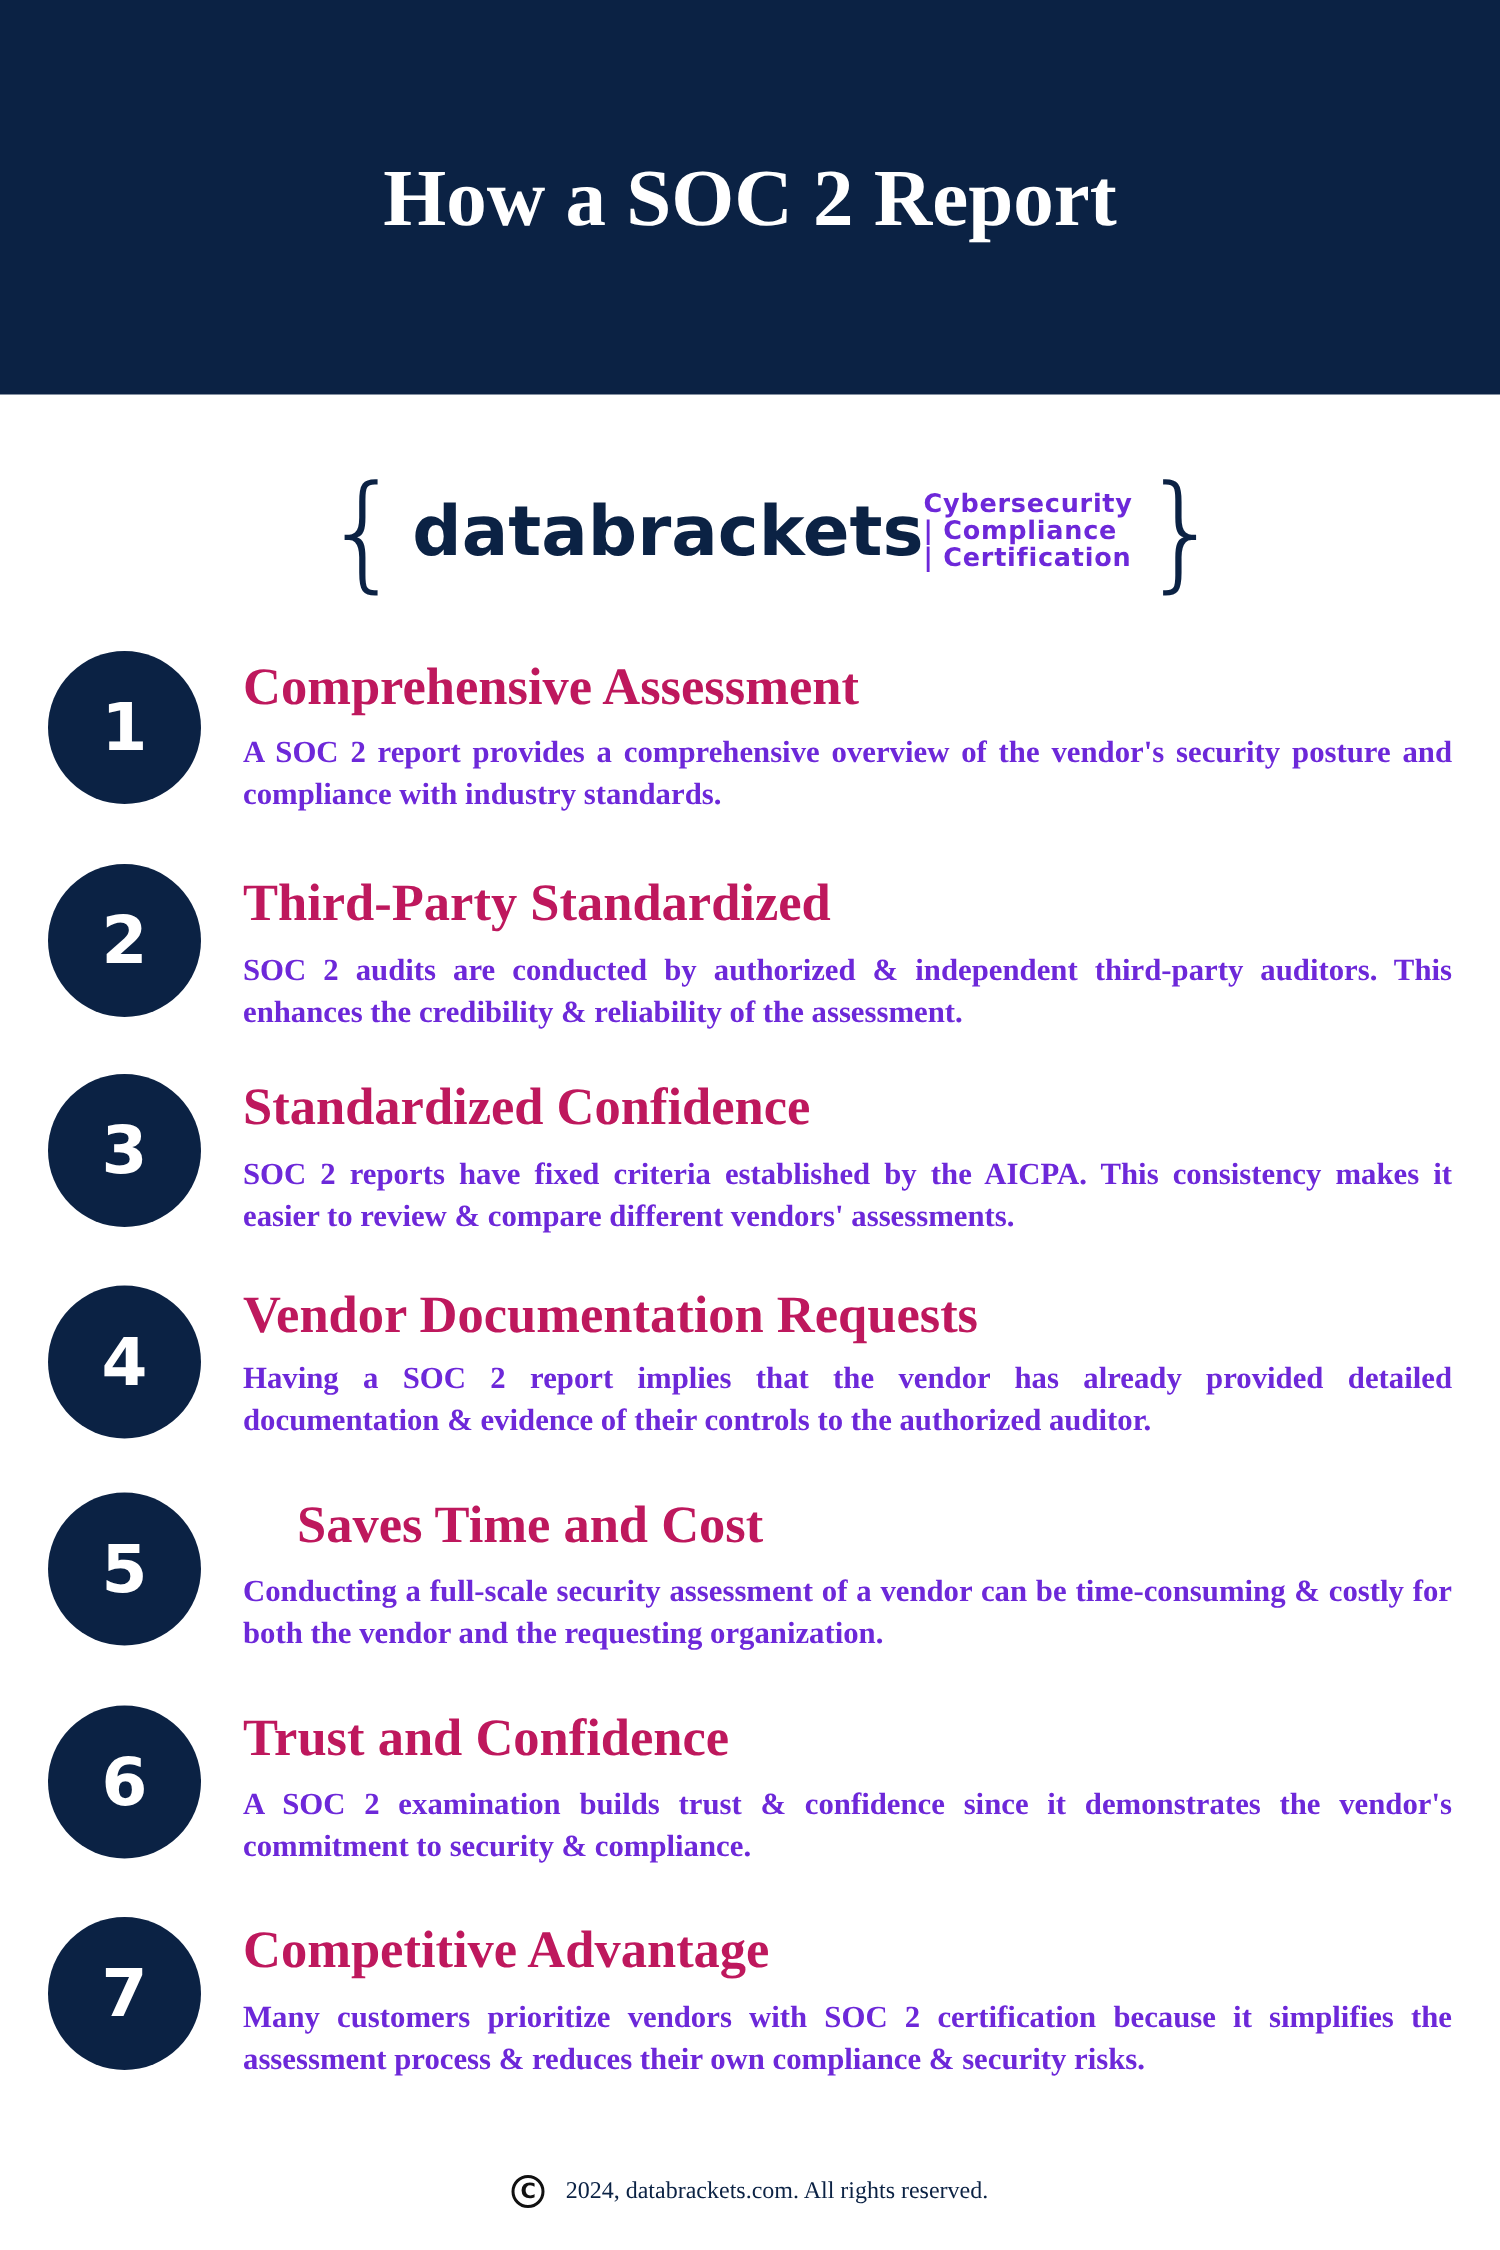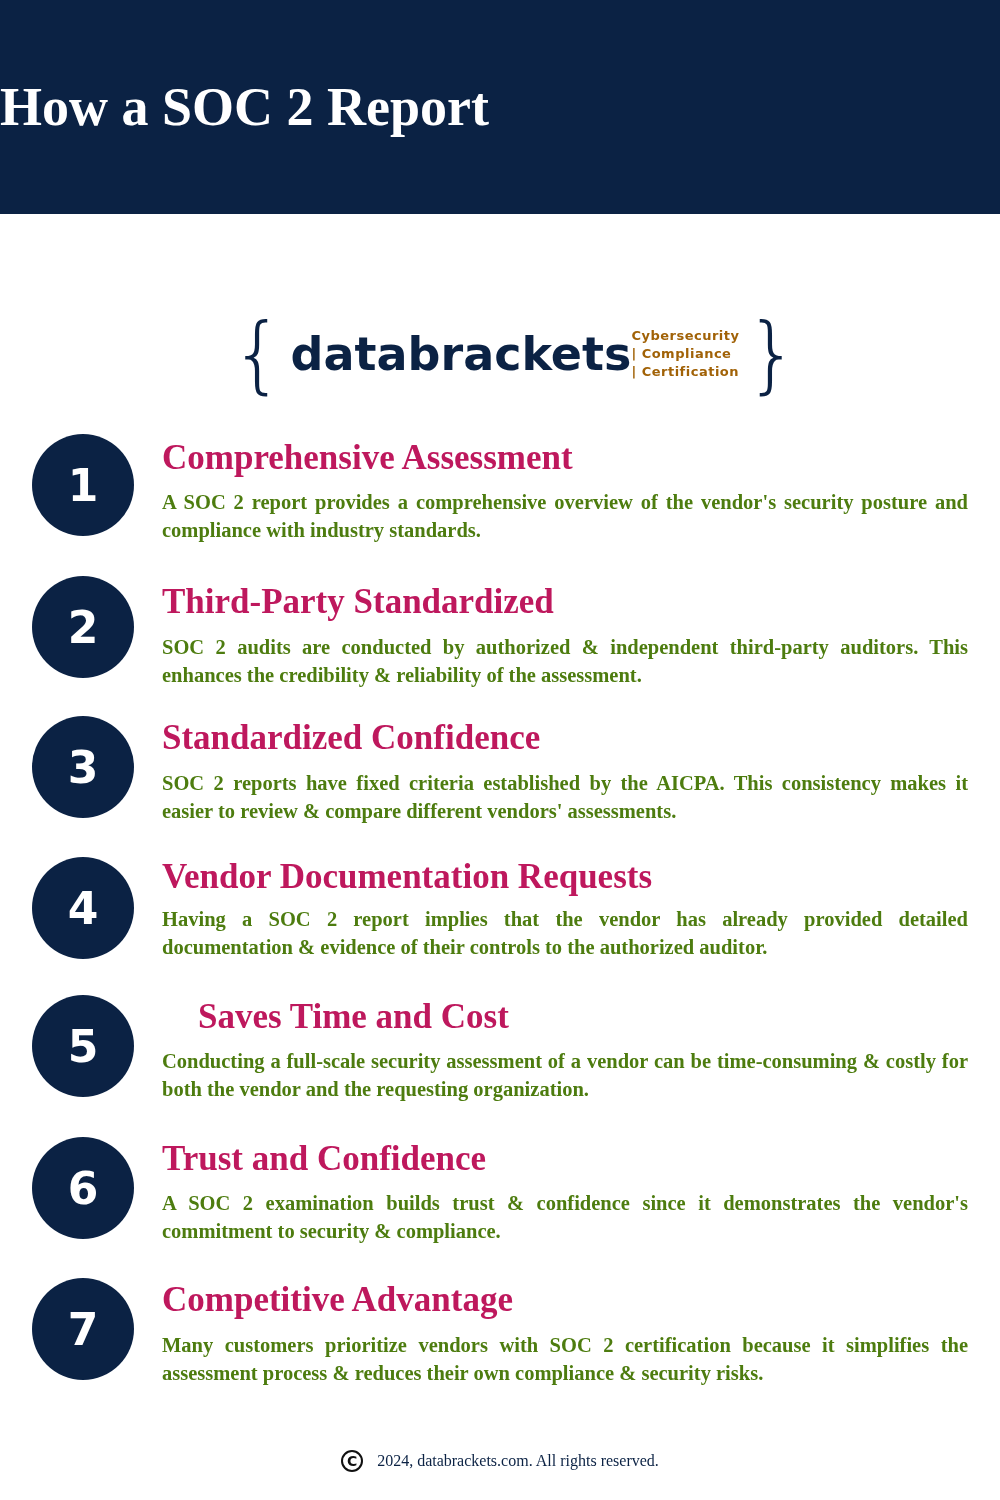--- a/index.html
+++ b/index.html
@@ -1,56 +1,56 @@
 <!DOCTYPE html>
 <html><head>
   <meta charset="utf-8">
   <style>
     html, body { margin: 0; padding: 0; }
     body {
       width: 1000px; height: 1500px; background: #ffffff; position: relative; overflow: hidden;
       font-family: "DejaVu Serif", serif;
     }
     .header {
-      position: absolute; left: 0; top: 0; width: 1000px; height: 214px; background: #0b2244;
-      display: flex; flex-direction: column; align-items: flex-start; justify-content: center;
+      position: absolute; left: 0; top: 0; width: 1000px; height: 263px; background: #0b2244;
+      display: flex; flex-direction: column; align-items: center; justify-content: center;
     }
     .header-line {
       color: #ffffff; font-family: "Liberation Serif", serif; font-weight: bold;
       font-size: 54px; line-height: 70px; text-align: center; white-space: nowrap;
     }
     .logo {
       position: absolute; top: 306px; left: 300px; width: 430px; height: 96px;
       display: flex; align-items: center; justify-content: center;
     }
     .brace {
       font-family: "DejaVu Sans", sans-serif; color: #0b2244; font-size: 84px; line-height: 96px;
       font-weight: 300;
     }
     .logo-text { display: flex; flex-direction: row; align-items: center; margin: 0 6px; }
     .logo-name {
       font-family: "DejaVu Sans", sans-serif; font-weight: bold; color: #0b2244;
       font-size: 46px; line-height: 52px; letter-spacing: 0px;
     }
     .logo-tagline {
-      font-family: "DejaVu Sans", sans-serif; font-weight: bold; color: #a16207;
-      font-size: 13px; line-height: 18px; letter-spacing: 0.5px;
+      font-family: "DejaVu Sans", sans-serif; font-weight: bold; color: #6d28d9;
+      font-size: 17px; line-height: 18px; letter-spacing: 0.5px;
     }
     .item { position: absolute; left: 0; width: 1000px; }
     .num-circle {
       position: absolute; left: 32px; width: 102px; height: 102px; border-radius: 50%;
       background: #0b2244; color: #ffffff; display: flex; align-items: center; justify-content: center;
       font-family: "DejaVu Sans", sans-serif; font-weight: bold; font-size: 44px;
     }
     .item-title {
       position: absolute; left: 162px; color: #be185d; font-family: "Liberation Serif", serif;
       font-weight: bold; font-size: 35px; line-height: 40px; white-space: nowrap;
     }
     .item-desc {
-      position: absolute; left: 162px; width: 806px; color: #4d7c0f;
+      position: absolute; left: 162px; width: 806px; color: #6d28d9;
       font-family: "Liberation Serif", serif; font-weight: bold; font-size: 20.5px; line-height: 28px;
       text-align: justify;
     }
     .footer {
       position: absolute; top: 1450px; left: 0; width: 1000px; display: flex;
       justify-content: center; align-items: center; color: #0b2244;
       font-family: "Liberation Serif", serif; font-size: 16px;
     }
     .copy-icon {
       display: inline-flex; width: 22px; height: 22px; border: 2px solid #111; border-radius: 50%;

